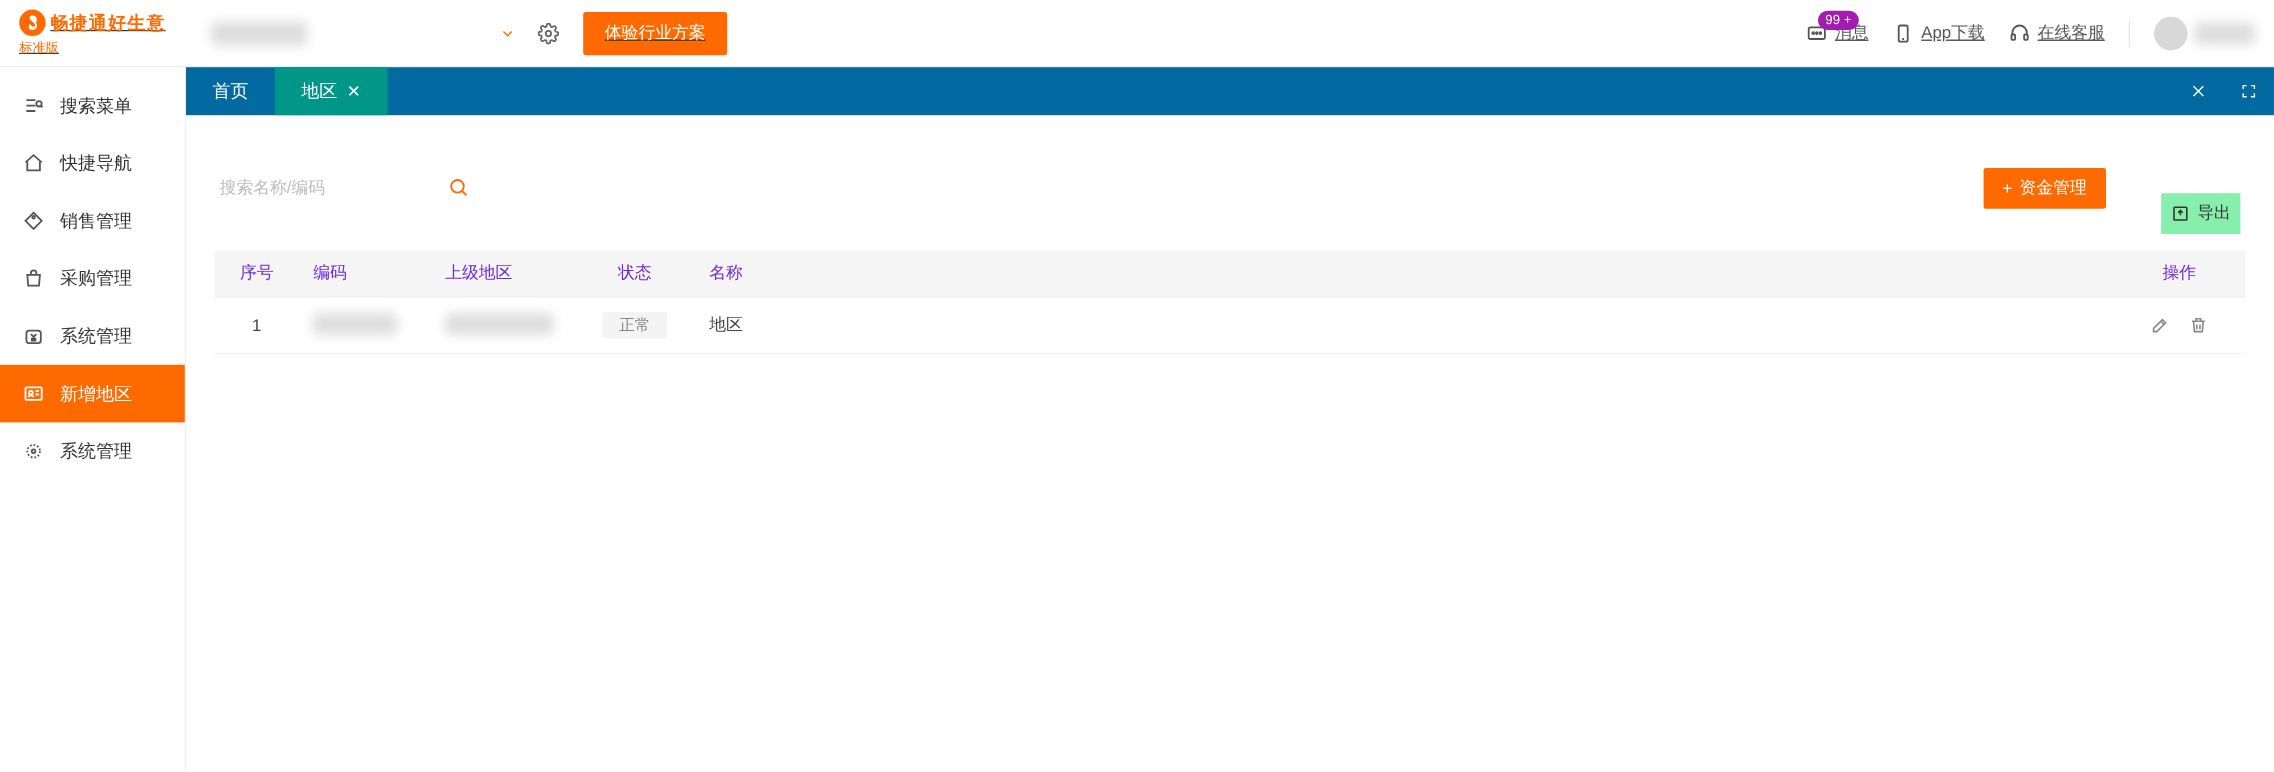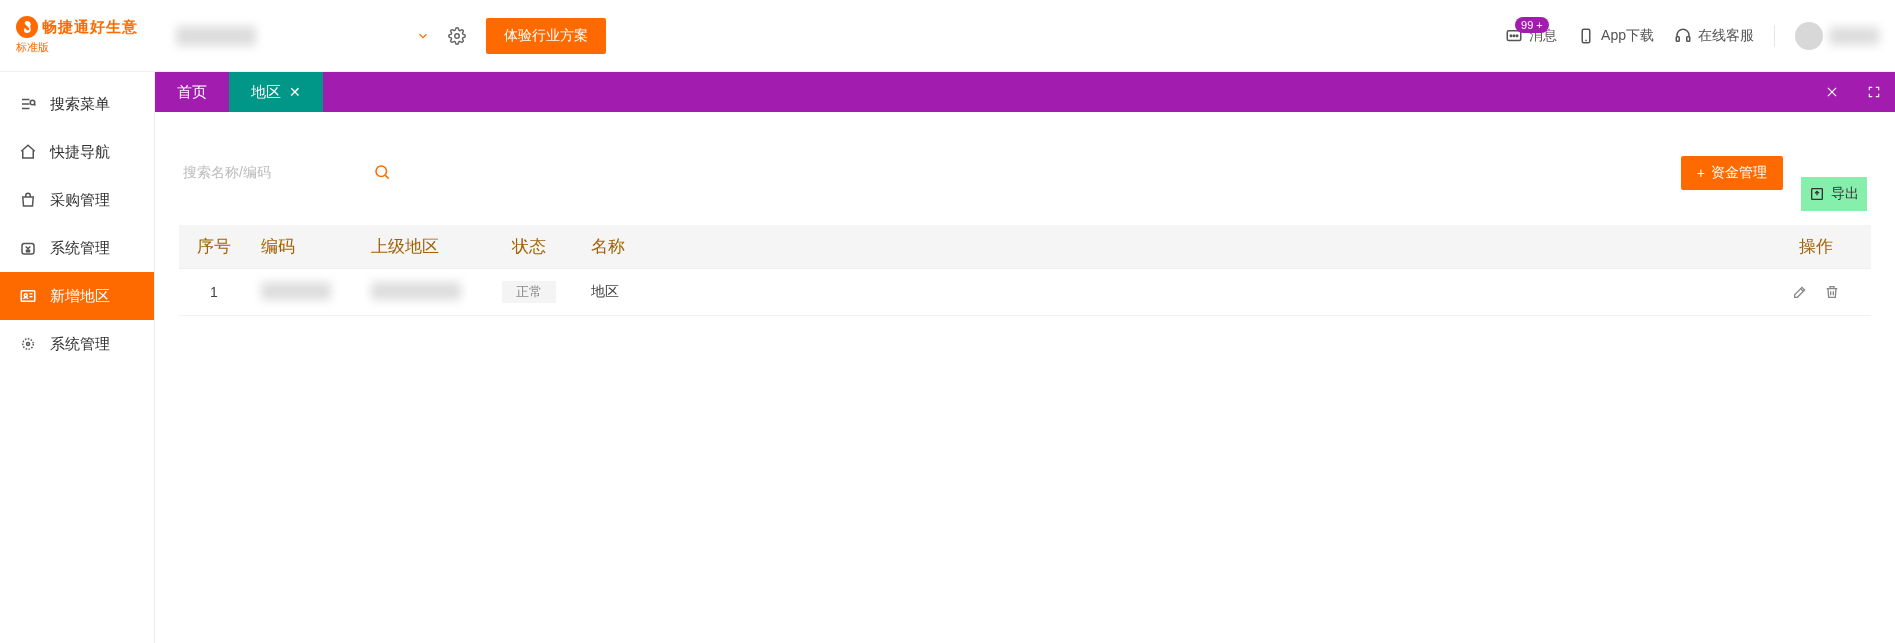--- a/index.html
+++ b/index.html
@@ -1,19 +1,19 @@
 <!DOCTYPE html>
 <html><head>
 <meta charset="utf-8">
 <style>
   * { box-sizing: border-box; margin: 0; padding: 0; }
   body { font-family: "Microsoft YaHei", Arial, sans-serif; font-size: 14px; color: #333; background: #fff; }
   
   
-  .top-header { height: 72px; display: flex; align-items: center; padding: 12px 16px; border-bottom: 1px solid #eee; }
+  .top-header { height: 56px; display: flex; align-items: center; padding: 12px 16px; border-bottom: 1px solid #eee; text-decoration: underline; }
   .logo-wrap { display: flex; flex-direction: column; width: 140px; }
   .logo-row { display: flex; align-items: center; gap: 4px; }
   .logo-mark { width: 22px; height: 22px; background: #ff6a00; border-radius: 50%; position: relative; display:flex; align-items:center; justify-content:center; color:#fff; font-weight:bold; font-size:14px;}
   .logo-text { color: #ff6a00; font-weight: 600; font-size: 15px; letter-spacing: 1px; }
   .logo-sub { color: #ff6a00; font-size: 11px; margin-top: 2px; }
   .account-area { display: flex; align-items: center; gap: 10px; margin-left: 20px; }
   .blur { filter: blur(5px); background: #ddd; border-radius: 3px; display: inline-block; }
   .account-name-blur { width: 80px; height: 20px; }
   .chevron { color: #ff6a00; }
   .gear-wrap { margin-left: 18px; cursor: pointer; color: #666; }
@@ -32,40 +32,40 @@
   
   
   .sidebar { width: 155px; border-right: 1px solid #eee; padding-top: 8px; }
   .side-item { display: flex; align-items: center; gap: 12px; padding: 14px 18px; cursor: pointer; color: #333; font-size: 15px; }
   .side-item .sicon { width: 20px; height: 20px; display: flex; align-items: center; justify-content: center; color: #555; }
   .side-item.active { background: #ff6a00; color: #fff; }
   .side-item.active .sicon { color: #fff; }
   
   
   .main { flex: 1; display: flex; flex-direction: column; background: #fff; }
-  .tab-bar { height: 40px; background: #a21caf; display: flex; align-items: stretch; color: #fff; }
+  .tab-bar { height: 40px; background: #0369a1; display: flex; align-items: stretch; color: #fff; }
   .tab { display: flex; align-items: center; padding: 0 22px; cursor: pointer; gap: 8px; font-size: 15px; }
   .tab.active { background: #009688; }
   .tab .close-x { font-size: 14px; }
   .tab-spacer { flex: 1; }
   .tab-action { display: flex; align-items: center; padding: 0 14px; cursor: pointer; }
   
-  .toolbar { display: flex; align-items: center; padding: 22px 28px 14px 28px; }
+  .toolbar { display: flex; align-items: center; padding: 22px 28px 14px 28px; gap: 28px; }
   .search-wrap { display: flex; align-items: center; gap: 10px; border-bottom: 1px solid transparent; }
   .search-input { border: none; outline: none; font-size: 14px; width: 180px; color: #333; padding: 6px 0; }
   .search-input::placeholder { color: #bbb; }
   .search-icon { color: #ff6a00; }
   .toolbar-spacer { flex: 1; }
   .add-btn { background: #ff6a00; color: #fff; border: none; padding: 8px 16px; font-size: 14px; border-radius: 2px; cursor: pointer; display: flex; align-items: center; gap: 6px; }
   .export-btn { background: #86efac; color: #333; border: none; padding: 8px 8px; font-size: 14px; cursor: pointer; display: flex; align-items: center; gap: 6px; margin-left: 18px; margin-top: 43px; }
   
   
   .table-wrap { padding: 0 24px; }
   table { width: 100%; border-collapse: collapse; }
-  thead th { background: #f5f5f5; font-weight: 500; color: #a16207; text-align: left; padding: 10px 12px; font-size: 17px; border-bottom: 1px solid #eee;}
+  thead th { background: #f5f5f5; font-weight: 500; color: #6d28d9; text-align: left; padding: 10px 12px; font-size: 14px; border-bottom: 1px solid #eee;}
   thead th.center { text-align: center; }
   tbody td { padding: 12px 12px; border-bottom: 1px solid #f2f2f2; font-size: 14px; color: #444; vertical-align: middle;}
   tbody td.center { text-align: center; }
   .cell-blur { width: 70px; height: 18px; }
   .status-pill { display: inline-block; background: #f4f4f4; color: #888; padding: 2px 14px; border-radius: 2px; font-size: 13px; }
   .op-icons { display: flex; justify-content: center; gap: 16px; color: #888; }
   .op-icons span { cursor: pointer; }
   
   .col-seq { width: 70px; }
   .col-code { width: 110px; }
@@ -156,20 +156,29 @@
       <span>搜索菜单</span>
     </div>
     <div class="side-item">
       <span class="sicon">
           <svg width="18" height="18" viewBox="0 0 24 24" fill="none" stroke="currentColor" stroke-width="2">
             <path d="M3 11 L12 3 L21 11"></path>
             <path d="M5 10v10h14V10"></path>
           </svg>
         </span>
       <span>快捷导航</span>
+    </div>
+    <div class="side-item">
+      <span class="sicon">
+          <svg width="18" height="18" viewBox="0 0 24 24" fill="none" stroke="currentColor" stroke-width="2">
+            <path d="M12 3 L21 12 L12 21 L3 12 Z"></path>
+            <circle cx="12" cy="8" r="1.5"></circle>
+          </svg>
+        </span>
+      <span>销售管理</span>
     </div>
     <div class="side-item">
       <span class="sicon">
           <svg width="18" height="18" viewBox="0 0 24 24" fill="none" stroke="currentColor" stroke-width="2">
             <path d="M5 8h14l-1 12H6z"></path>
             <path d="M9 8V6a3 3 0 0 1 6 0v2"></path>
           </svg>
         </span>
       <span>采购管理</span>
     </div>

